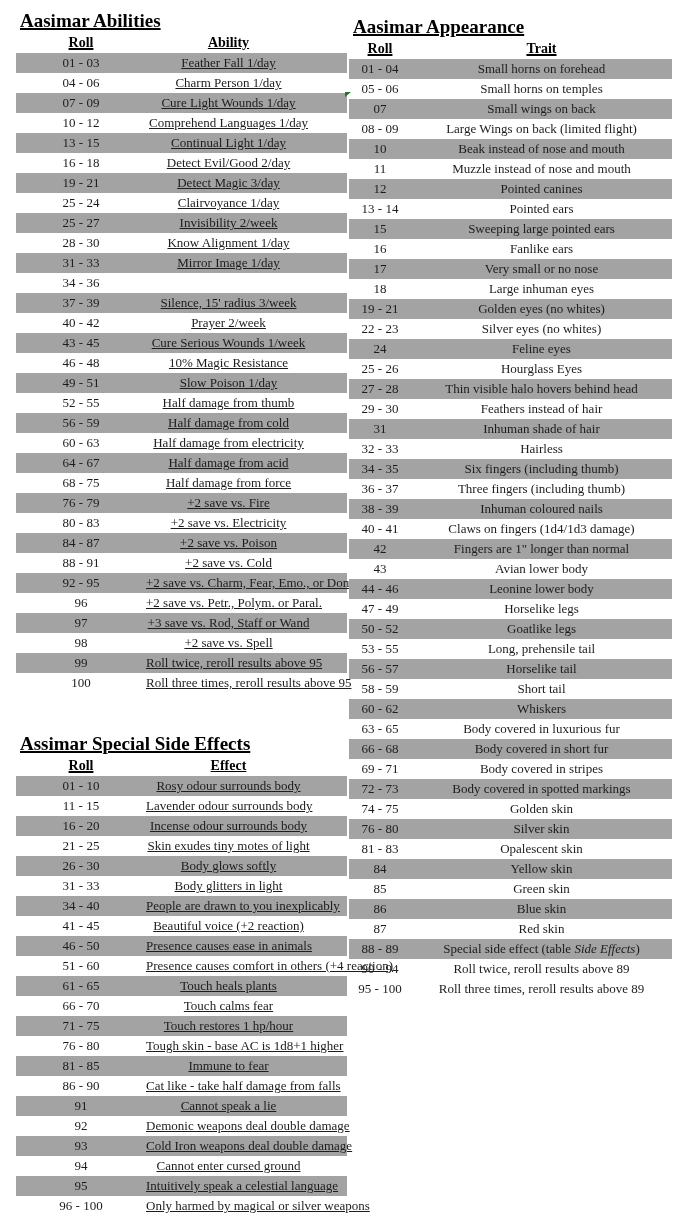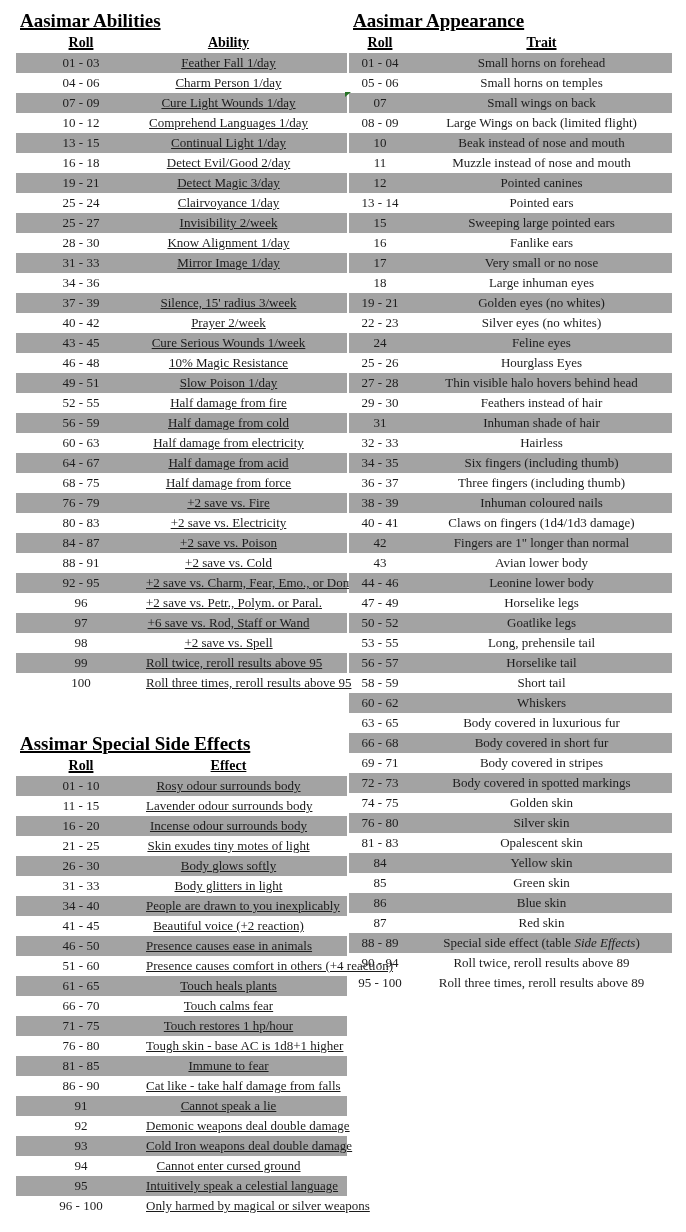--- a/index.html
+++ b/index.html
@@ -26,21 +26,21 @@
   .row.green{background:#a3a3a3;}
   .cell{
     font-size:13px;text-align:center;line-height:20px;white-space:nowrap;
   }
   
   .left-geom{grid-template-columns:130px 1fr;}
   .left-geom .c2{padding-right:36px;text-decoration:underline;}
   
   .right-geom{grid-template-columns:62px 1fr;}
   #tbl-abilities{left:16px;top:10px;width:331px;}
-  #tbl-appearance{left:349px;top:10px;width:323px;}
+  #tbl-appearance{left:349px;top:16px;width:323px;}
   #tbl-sideeffects{left:16px;top:733px;width:331px;}
   .marker{
     position:absolute;left:345px;top:92px;width:0;height:0;
     border-top:5px solid #267326;border-right:6px solid transparent;
   }
   i{font-style:italic;}
 </style>
 </head>
 <body>
 
@@ -115,21 +115,21 @@
         <div class="row left-geom">
           <div class="cell c1">46 - 48</div>
           <div class="cell c2">10% Magic Resistance</div>
         </div>
         <div class="row left-geom green">
           <div class="cell c1">49 - 51</div>
           <div class="cell c2">Slow Poison 1/day</div>
         </div>
         <div class="row left-geom">
           <div class="cell c1">52 - 55</div>
-          <div class="cell c2">Half damage from fire</div>
+          <div class="cell c2">Half damage from thumb</div>
         </div>
         <div class="row left-geom green">
           <div class="cell c1">56 - 59</div>
           <div class="cell c2">Half damage from cold</div>
         </div>
         <div class="row left-geom">
           <div class="cell c1">60 - 63</div>
           <div class="cell c2">Half damage from electricity</div>
         </div>
         <div class="row left-geom green">
@@ -159,21 +159,21 @@
         <div class="row left-geom green">
           <div class="cell c1">92 - 95</div>
           <div class="cell c2">+2 save vs. Charm, Fear, Emo., or Dom.</div>
         </div>
         <div class="row left-geom">
           <div class="cell c1">96</div>
           <div class="cell c2">+2 save vs. Petr., Polym. or Paral.</div>
         </div>
         <div class="row left-geom green">
           <div class="cell c1">97</div>
-          <div class="cell c2">+6 save vs. Rod, Staff or Wand</div>
+          <div class="cell c2">+3 save vs. Rod, Staff or Wand</div>
         </div>
         <div class="row left-geom">
           <div class="cell c1">98</div>
           <div class="cell c2">+2 save vs. Spell</div>
         </div>
         <div class="row left-geom green">
           <div class="cell c1">99</div>
           <div class="cell c2">Roll twice, reroll results above 95</div>
         </div>
         <div class="row left-geom">

